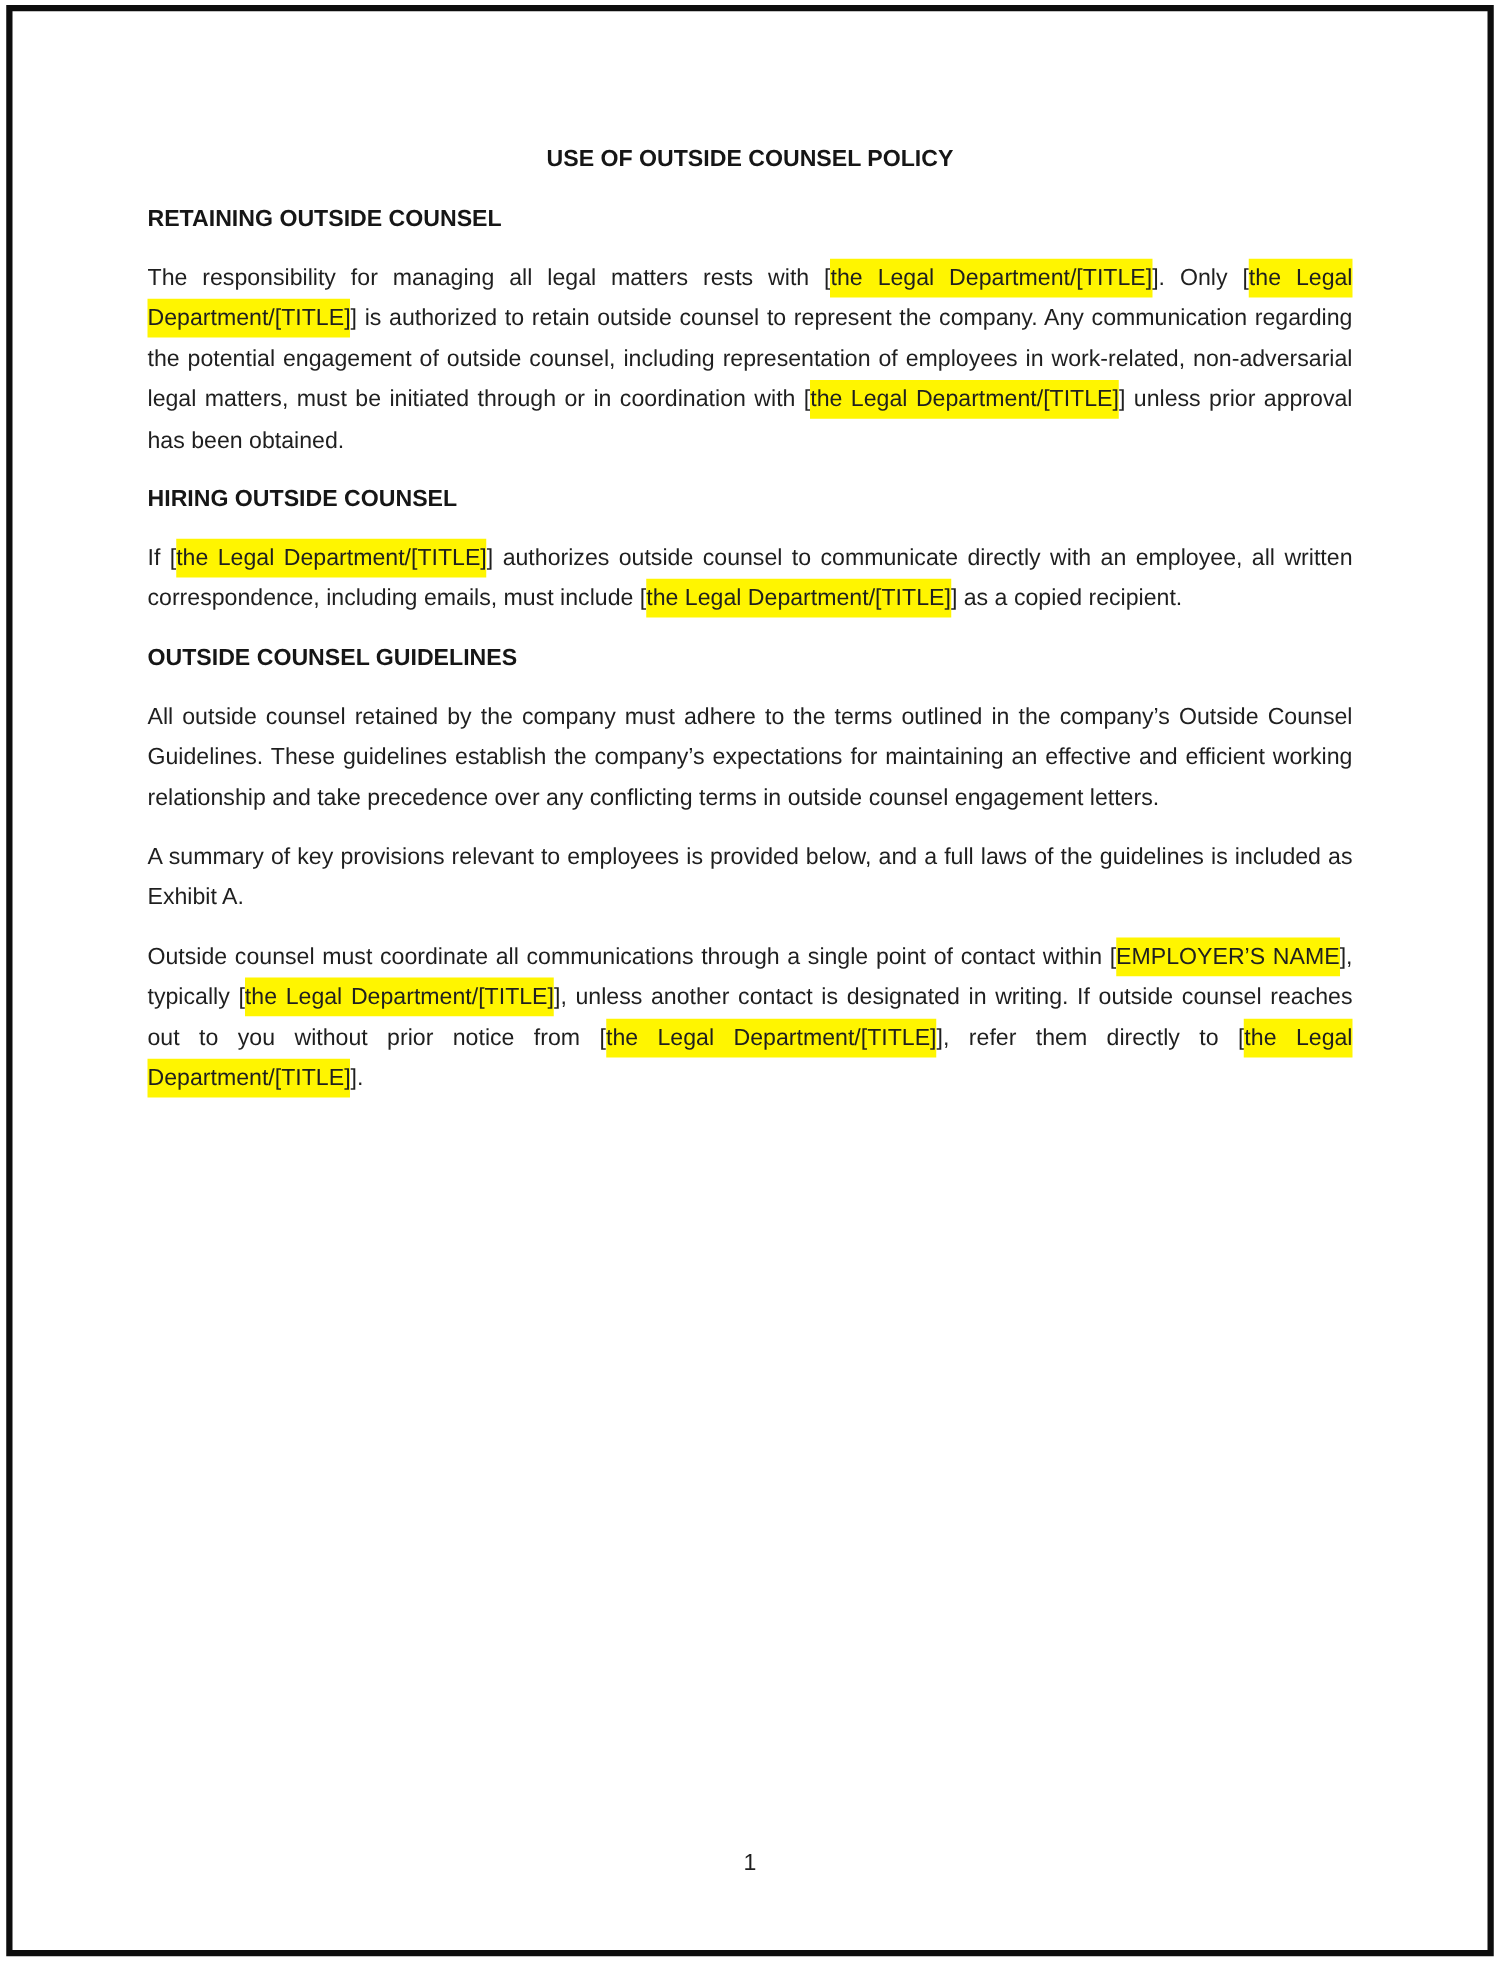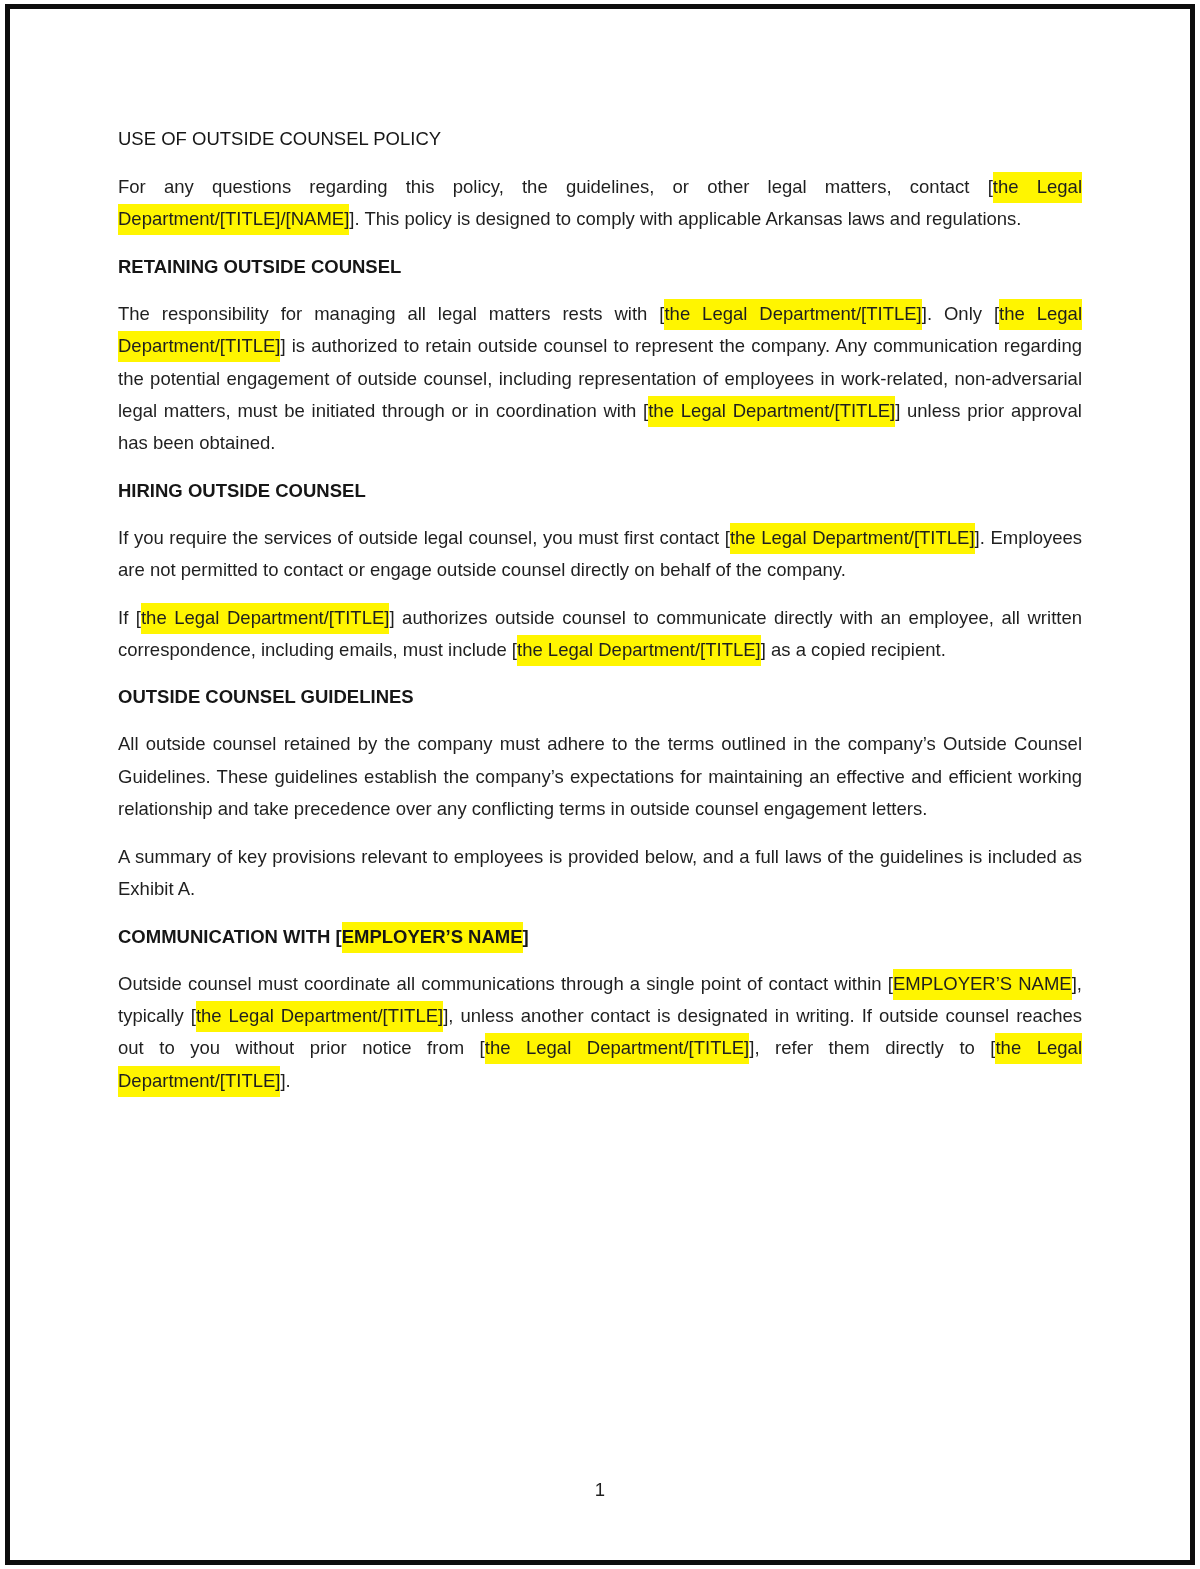--- a/index.html
+++ b/index.html
@@ -19,23 +19,24 @@
     border: 5px solid #0d0d0d;
     background: #ffffff;
   }
   .page-content {
     position: absolute;
     left: 118px;
     right: 118px;
     top: 111px;
   }
   .doc-title {
-    margin: 12px 0 16px 0;
+    margin: 0 0 16px 0;
     font-size: 18.5px;
-    font-weight: normal;
+    font-weight: bold;
+    text-align: center;
     line-height: 32px;
     color: #161616;
   }
   .heading {
     margin: 0 0 15px 0;
     font-size: 18.5px;
     font-weight: bold;
     line-height: 32px;
     color: #161616;
   }
@@ -64,37 +65,34 @@
 <body>
 
 <div class="page-frame"></div>
 
 <div class="page-content">
 
   <p class="doc-title">USE OF OUTSIDE COUNSEL POLICY</p>
 
 
 
-  <p class="para"><span>For any questions regarding this policy, the guidelines, or other legal matters, contact [</span><mark>the Legal Department/[TITLE]/[NAME]</mark><span>]. This policy is designed to comply with applicable Arkansas laws and regulations.</span></p>
 
   <h2 class="heading">RETAINING OUTSIDE COUNSEL</h2>
 
   <p class="para"><span>The responsibility for managing all legal matters rests with [</span><mark>the Legal Department/[TITLE]</mark><span>]. Only [</span><mark>the Legal Department/[TITLE]</mark><span>] is authorized to retain outside counsel to represent the company. Any communication regarding the potential engagement of outside counsel, including representation of employees in work-related, non-adversarial legal matters, must be initiated through or in coordination with [</span><mark>the Legal Department/[TITLE]</mark><span>] unless prior approval has been obtained.</span></p>
 
   <h2 class="heading">HIRING OUTSIDE COUNSEL</h2>
 
-  <p class="para"><span>If you require the services of outside legal counsel, you must first contact [</span><mark>the Legal Department/[TITLE]</mark><span>]. Employees are not permitted to contact or engage outside counsel directly on behalf of the company.</span></p>
 
   <p class="para"><span>If [</span><mark>the Legal Department/[TITLE]</mark><span>] authorizes outside counsel to communicate directly with an employee, all written correspondence, including emails, must include [</span><mark>the Legal Department/[TITLE]</mark><span>] as a copied recipient.</span></p>
 
   <h2 class="heading">OUTSIDE COUNSEL GUIDELINES</h2>
 
   <p class="para">All outside counsel retained by the company must adhere to the terms outlined in the company’s Outside Counsel Guidelines. These guidelines establish the company’s expectations for maintaining an effective and efficient working relationship and take precedence over any conflicting terms in outside counsel engagement letters.</p>
 
   <p class="para">A summary of key provisions relevant to employees is provided below, and a full laws of the guidelines is included as Exhibit A.</p>
 
-  <h2 class="heading"><span>COMMUNICATION WITH [</span><mark>EMPLOYER’S NAME</mark><span>]</span></h2>
 
   <p class="para"><span>Outside counsel must coordinate all communications through a single point of contact within [</span><mark>EMPLOYER’S NAME</mark><span>], typically [</span><mark>the Legal Department/[TITLE]</mark><span>], unless another contact is designated in writing. If outside counsel reaches out to you without prior notice from [</span><mark>the Legal Department/[TITLE]</mark><span>], refer them directly to [</span><mark>the Legal Department/[TITLE]</mark><span>].</span></p>
 
 </div>
 
 <div class="page-footer">1</div>
 
 </body></html>

